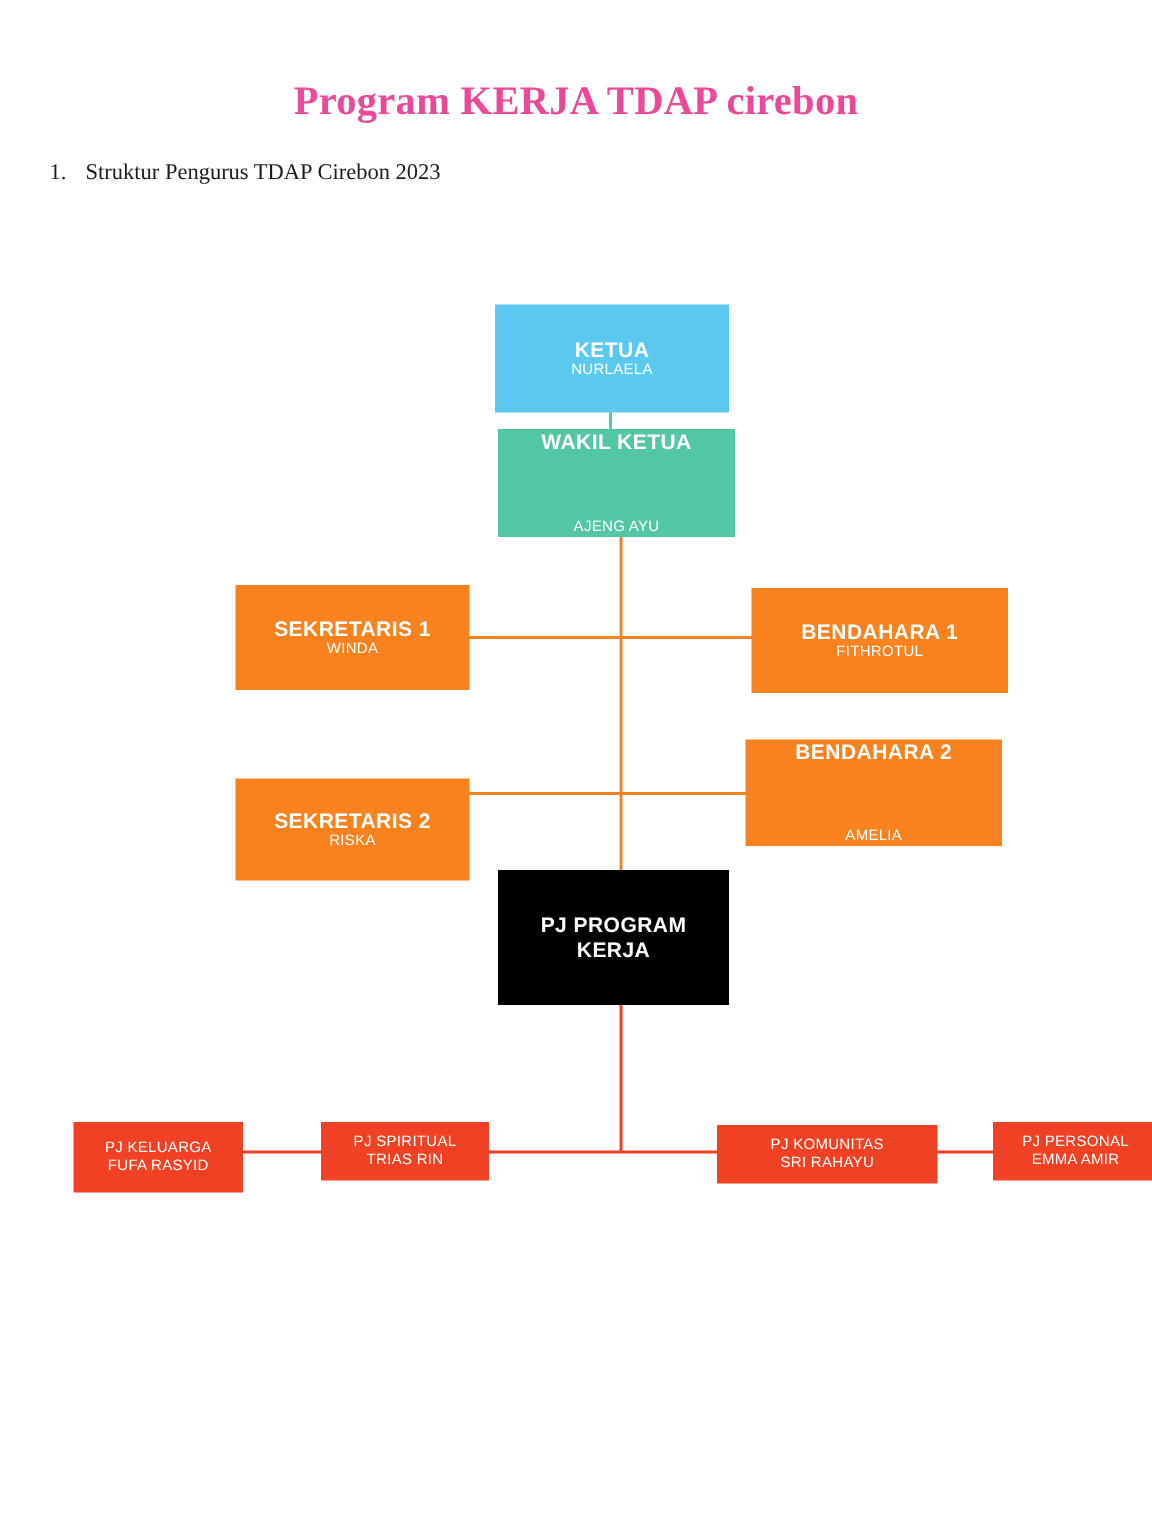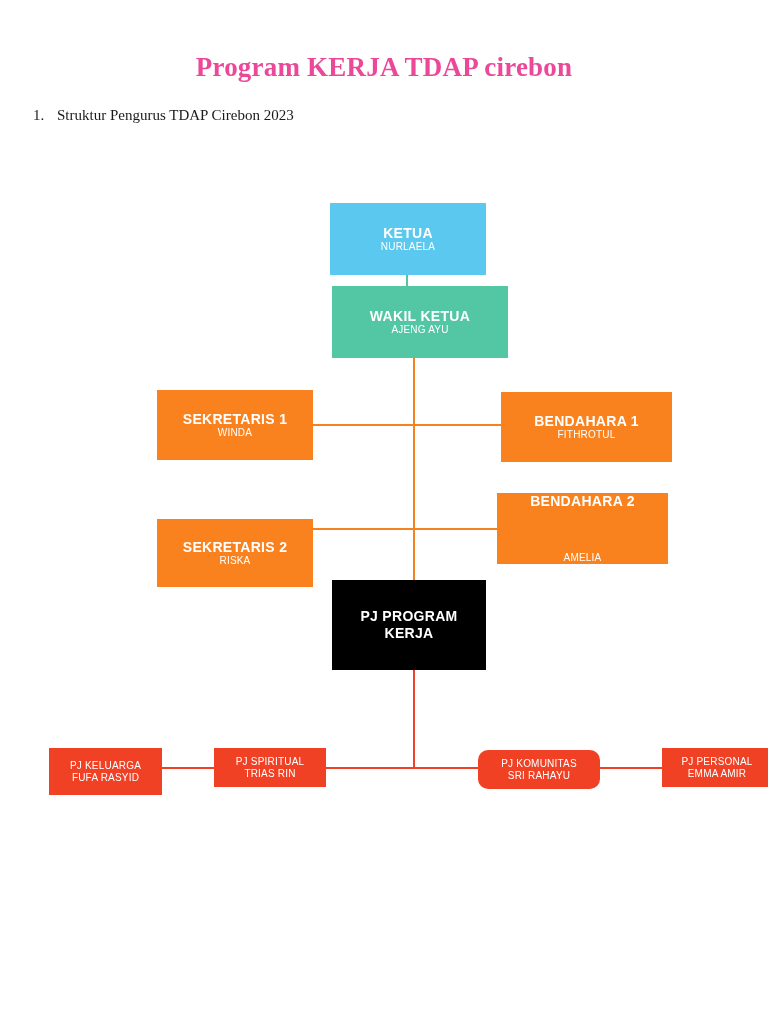--- a/index.html
+++ b/index.html
@@ -109,21 +109,21 @@
   <div class="line line-h" style="left:397px; top:528px; width:85px; background:#F58220;"></div>
 
   <div class="line line-v" style="left:397px; top:670px; height:98px; background:#EF4123;"></div>
   <div class="line line-h" style="left:146px; top:767px; width:510px; background:#EF4123;"></div>
 
   <div class="node tier-main" style="left:314px; top:203px; width:156px; height:72px; background:#5BC8F0;">
     <span class="role">KETUA</span>
     <span class="person">NURLAELA</span>
   </div>
 
-  <div class="node tier-main" style="left:316px; top:286px; width:176px; height:72px; background:#53C6A4;">
+  <div class="node tier-main" style="left:316px; top:286px; width:158px; height:72px; background:#53C6A4;justify-content:space-between;">
     <span class="role">WAKIL KETUA</span>
     <span class="person">AJENG AYU</span>
   </div>
 
   <div class="node tier-main" style="left:141px; top:390px; width:156px; height:70px; background:#F9821E;">
     <span class="role">SEKRETARIS 1</span>
     <span class="person">WINDA</span>
   </div>
 
   <div class="node tier-main" style="left:485px; top:392px; width:171px; height:70px; background:#F9821E;">
@@ -149,21 +149,21 @@
   <div class="node tier-small" style="left:33px; top:748px; width:113px; height:47px; background:#F04125;">
     <span class="person">PJ KELUARGA</span>
     <span class="person">FUFA RASYID</span>
   </div>
 
   <div class="node tier-small" style="left:198px; top:748px; width:112px; height:39px; background:#F04125;">
     <span class="person">PJ SPIRITUAL</span>
     <span class="person">TRIAS RIN</span>
   </div>
 
-  <div class="node tier-small" style="left:462px; top:750px; width:122px; height:39px; background:#F04125;border-radius:10px;">
+  <div class="node tier-small" style="left:462px; top:750px; width:147px; height:39px; background:#F04125;">
     <span class="person">PJ KOMUNITAS</span>
     <span class="person">SRI RAHAYU</span>
   </div>
 
   <div class="node tier-small" style="left:646px; top:748px; width:110px; height:39px; background:#F04125;">
     <span class="person">PJ PERSONAL</span>
     <span class="person">EMMA AMIR</span>
   </div>
 
 </div>

